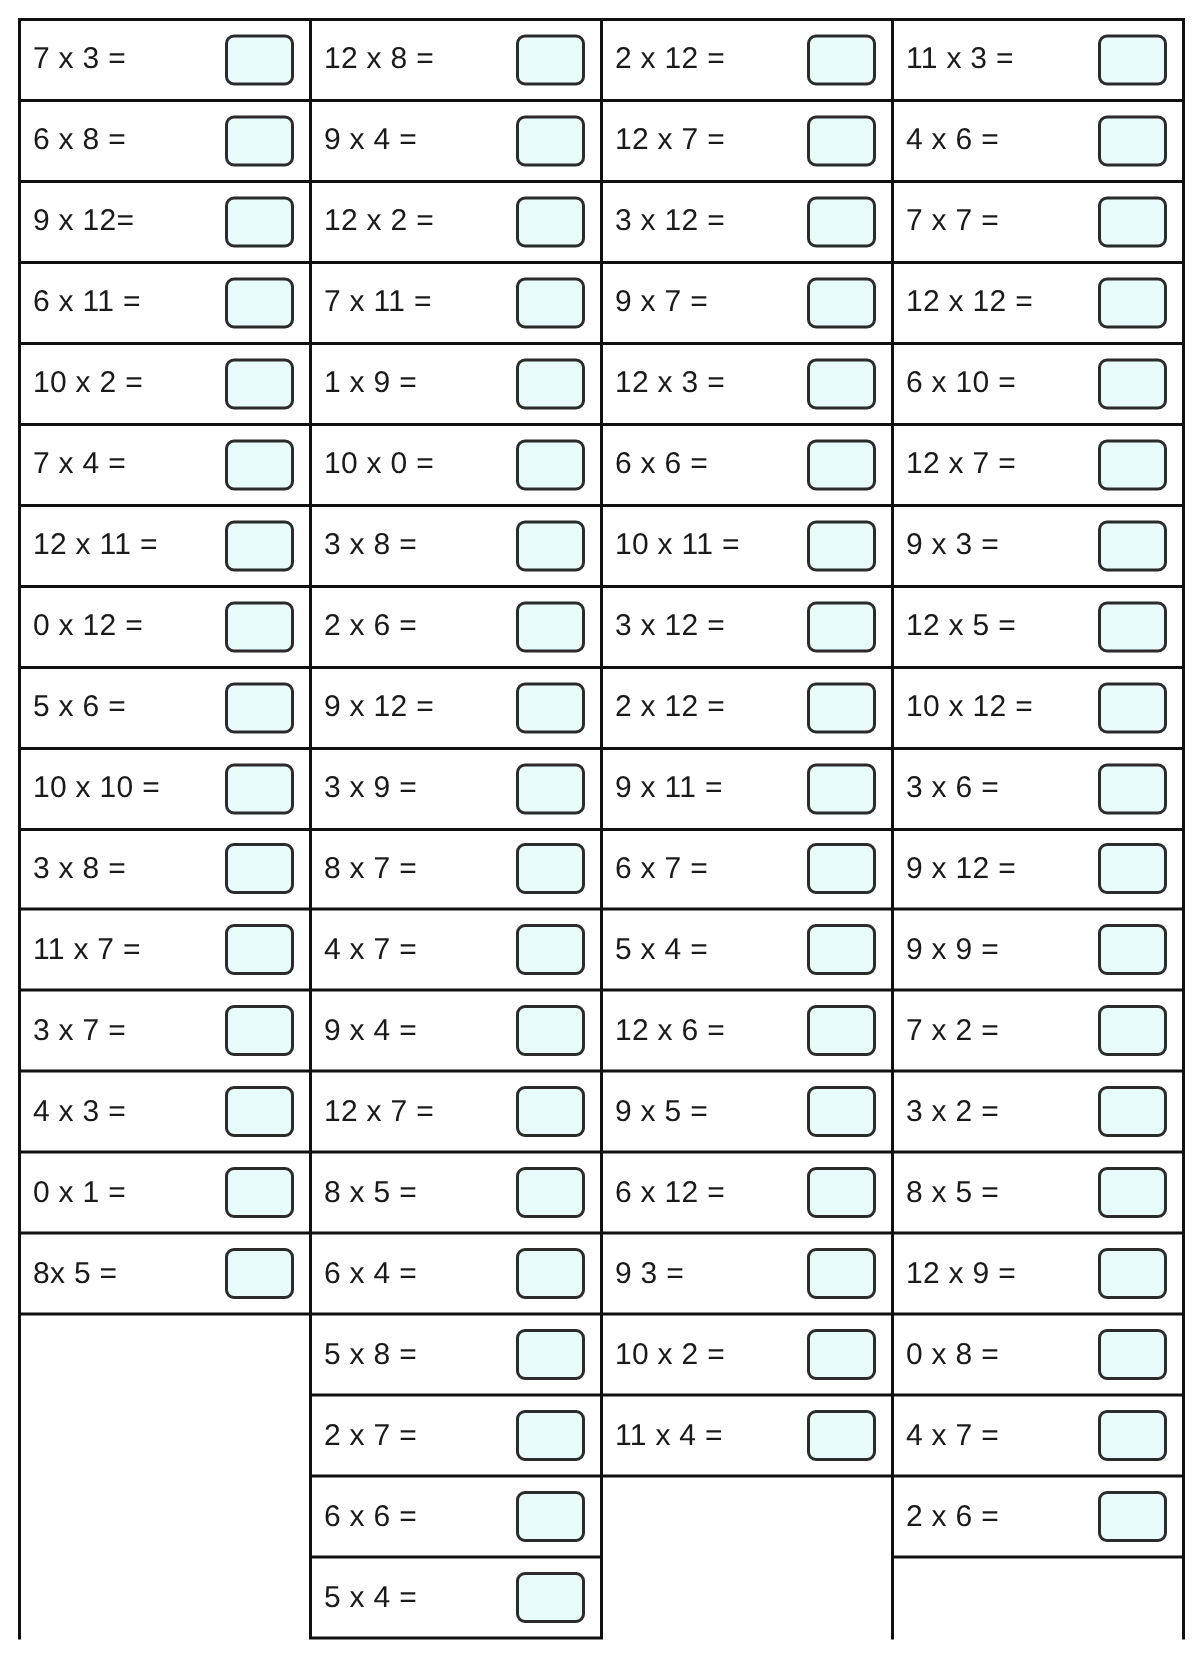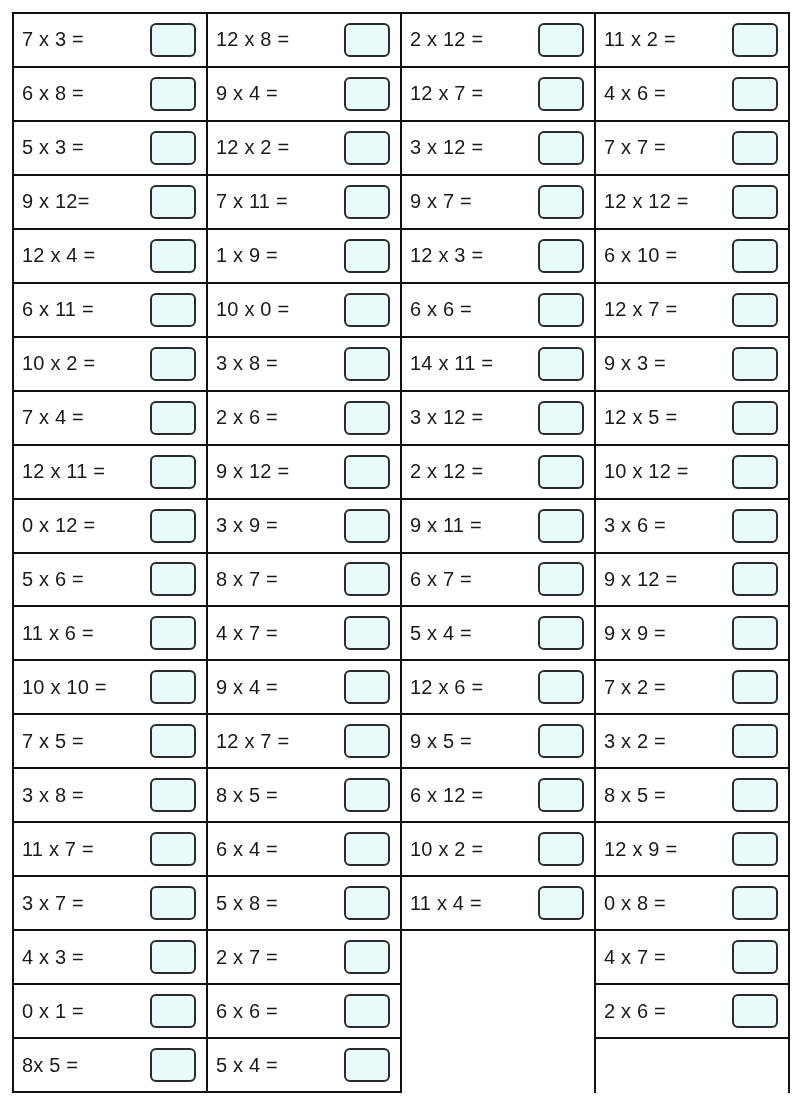--- a/index.html
+++ b/index.html
@@ -74,32 +74,24 @@
     <div class="col">
       <div class="cell">
           <span class="expr">7 x 3 =</span>
           <span class="answer-box"></span>
         </div>
       <div class="cell">
           <span class="expr">6 x 8 =</span>
           <span class="answer-box"></span>
         </div>
       <div class="cell">
-          <span class="expr">5 x 3 =</span>
-          <span class="answer-box"></span>
-        </div>
-      <div class="cell">
           <span class="expr">9 x 12=</span>
           <span class="answer-box"></span>
         </div>
       <div class="cell">
-          <span class="expr">12 x 4 =</span>
-          <span class="answer-box"></span>
-        </div>
-      <div class="cell">
           <span class="expr">6 x 11 =</span>
           <span class="answer-box"></span>
         </div>
       <div class="cell">
           <span class="expr">10 x 2 =</span>
           <span class="answer-box"></span>
         </div>
       <div class="cell">
           <span class="expr">7 x 4 =</span>
           <span class="answer-box"></span>
@@ -110,32 +102,24 @@
         </div>
       <div class="cell">
           <span class="expr">0 x 12 =</span>
           <span class="answer-box"></span>
         </div>
       <div class="cell">
           <span class="expr">5 x 6 =</span>
           <span class="answer-box"></span>
         </div>
       <div class="cell">
-          <span class="expr">11 x 6 =</span>
-          <span class="answer-box"></span>
-        </div>
-      <div class="cell">
           <span class="expr">10 x 10 =</span>
           <span class="answer-box"></span>
         </div>
       <div class="cell">
-          <span class="expr">7 x 5 =</span>
-          <span class="answer-box"></span>
-        </div>
-      <div class="cell">
           <span class="expr">3 x 8 =</span>
           <span class="answer-box"></span>
         </div>
       <div class="cell">
           <span class="expr">11 x 7 =</span>
           <span class="answer-box"></span>
         </div>
       <div class="cell">
           <span class="expr">3 x 7 =</span>
           <span class="answer-box"></span>
@@ -256,21 +240,21 @@
         </div>
       <div class="cell">
           <span class="expr">12 x 3 =</span>
           <span class="answer-box"></span>
         </div>
       <div class="cell">
           <span class="expr">6 x 6 =</span>
           <span class="answer-box"></span>
         </div>
       <div class="cell">
-          <span class="expr">14 x 11 =</span>
+          <span class="expr">10 x 11 =</span>
           <span class="answer-box"></span>
         </div>
       <div class="cell">
           <span class="expr">3 x 12 =</span>
           <span class="answer-box"></span>
         </div>
       <div class="cell">
           <span class="expr">2 x 12 =</span>
           <span class="answer-box"></span>
         </div>
@@ -292,32 +276,36 @@
         </div>
       <div class="cell">
           <span class="expr">9 x 5 =</span>
           <span class="answer-box"></span>
         </div>
       <div class="cell">
           <span class="expr">6 x 12 =</span>
           <span class="answer-box"></span>
         </div>
       <div class="cell">
+          <span class="expr">9  3 =</span>
+          <span class="answer-box"></span>
+        </div>
+      <div class="cell">
           <span class="expr">10 x 2 =</span>
           <span class="answer-box"></span>
         </div>
       <div class="cell">
           <span class="expr">11 x 4 =</span>
           <span class="answer-box"></span>
         </div>
     </div>
 
     <div class="col">
       <div class="cell">
-          <span class="expr">11 x 2 =</span>
+          <span class="expr">11 x 3 =</span>
           <span class="answer-box"></span>
         </div>
       <div class="cell">
           <span class="expr">4 x 6 =</span>
           <span class="answer-box"></span>
         </div>
       <div class="cell">
           <span class="expr">7 x 7 =</span>
           <span class="answer-box"></span>
         </div>

